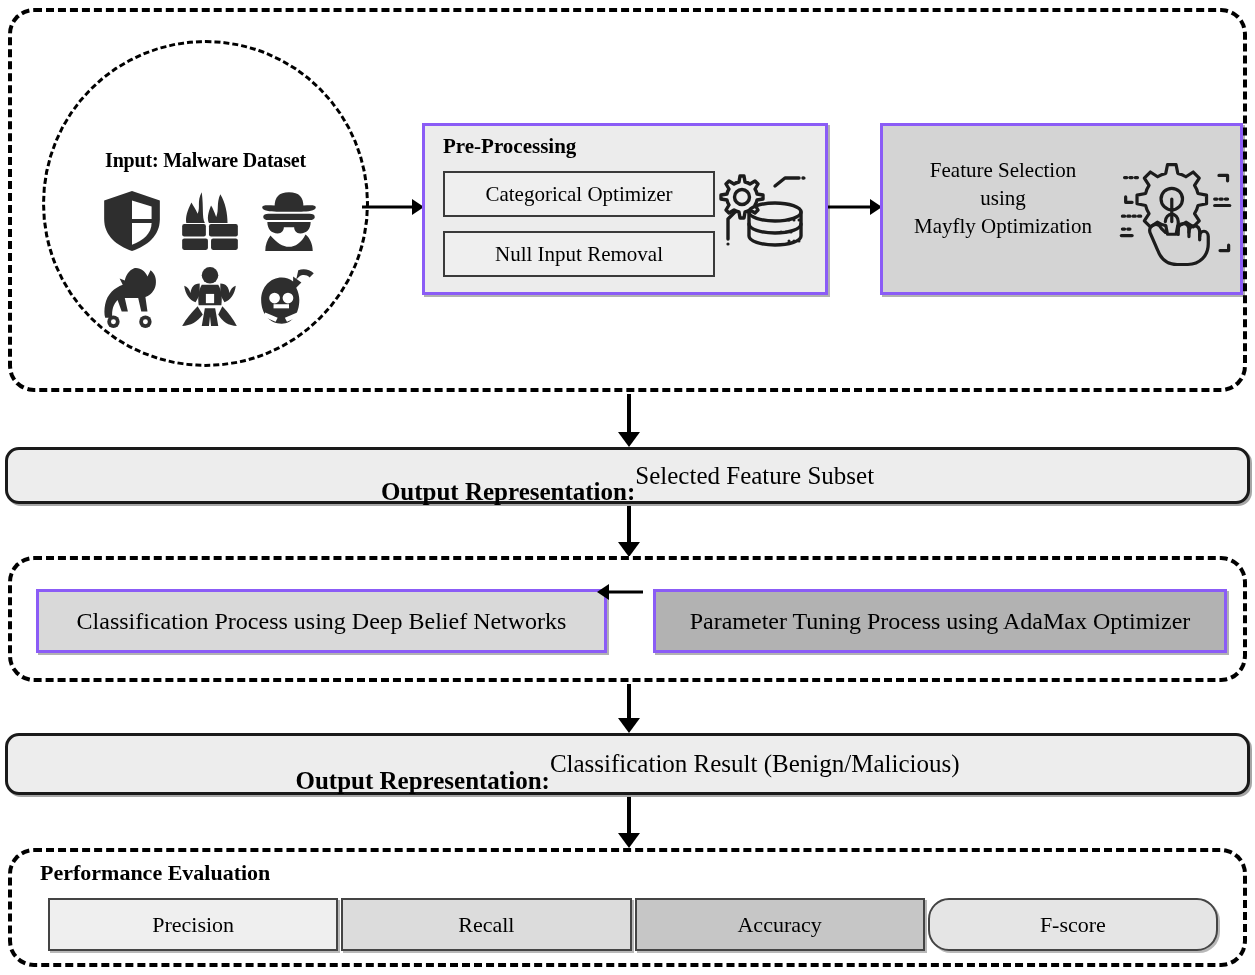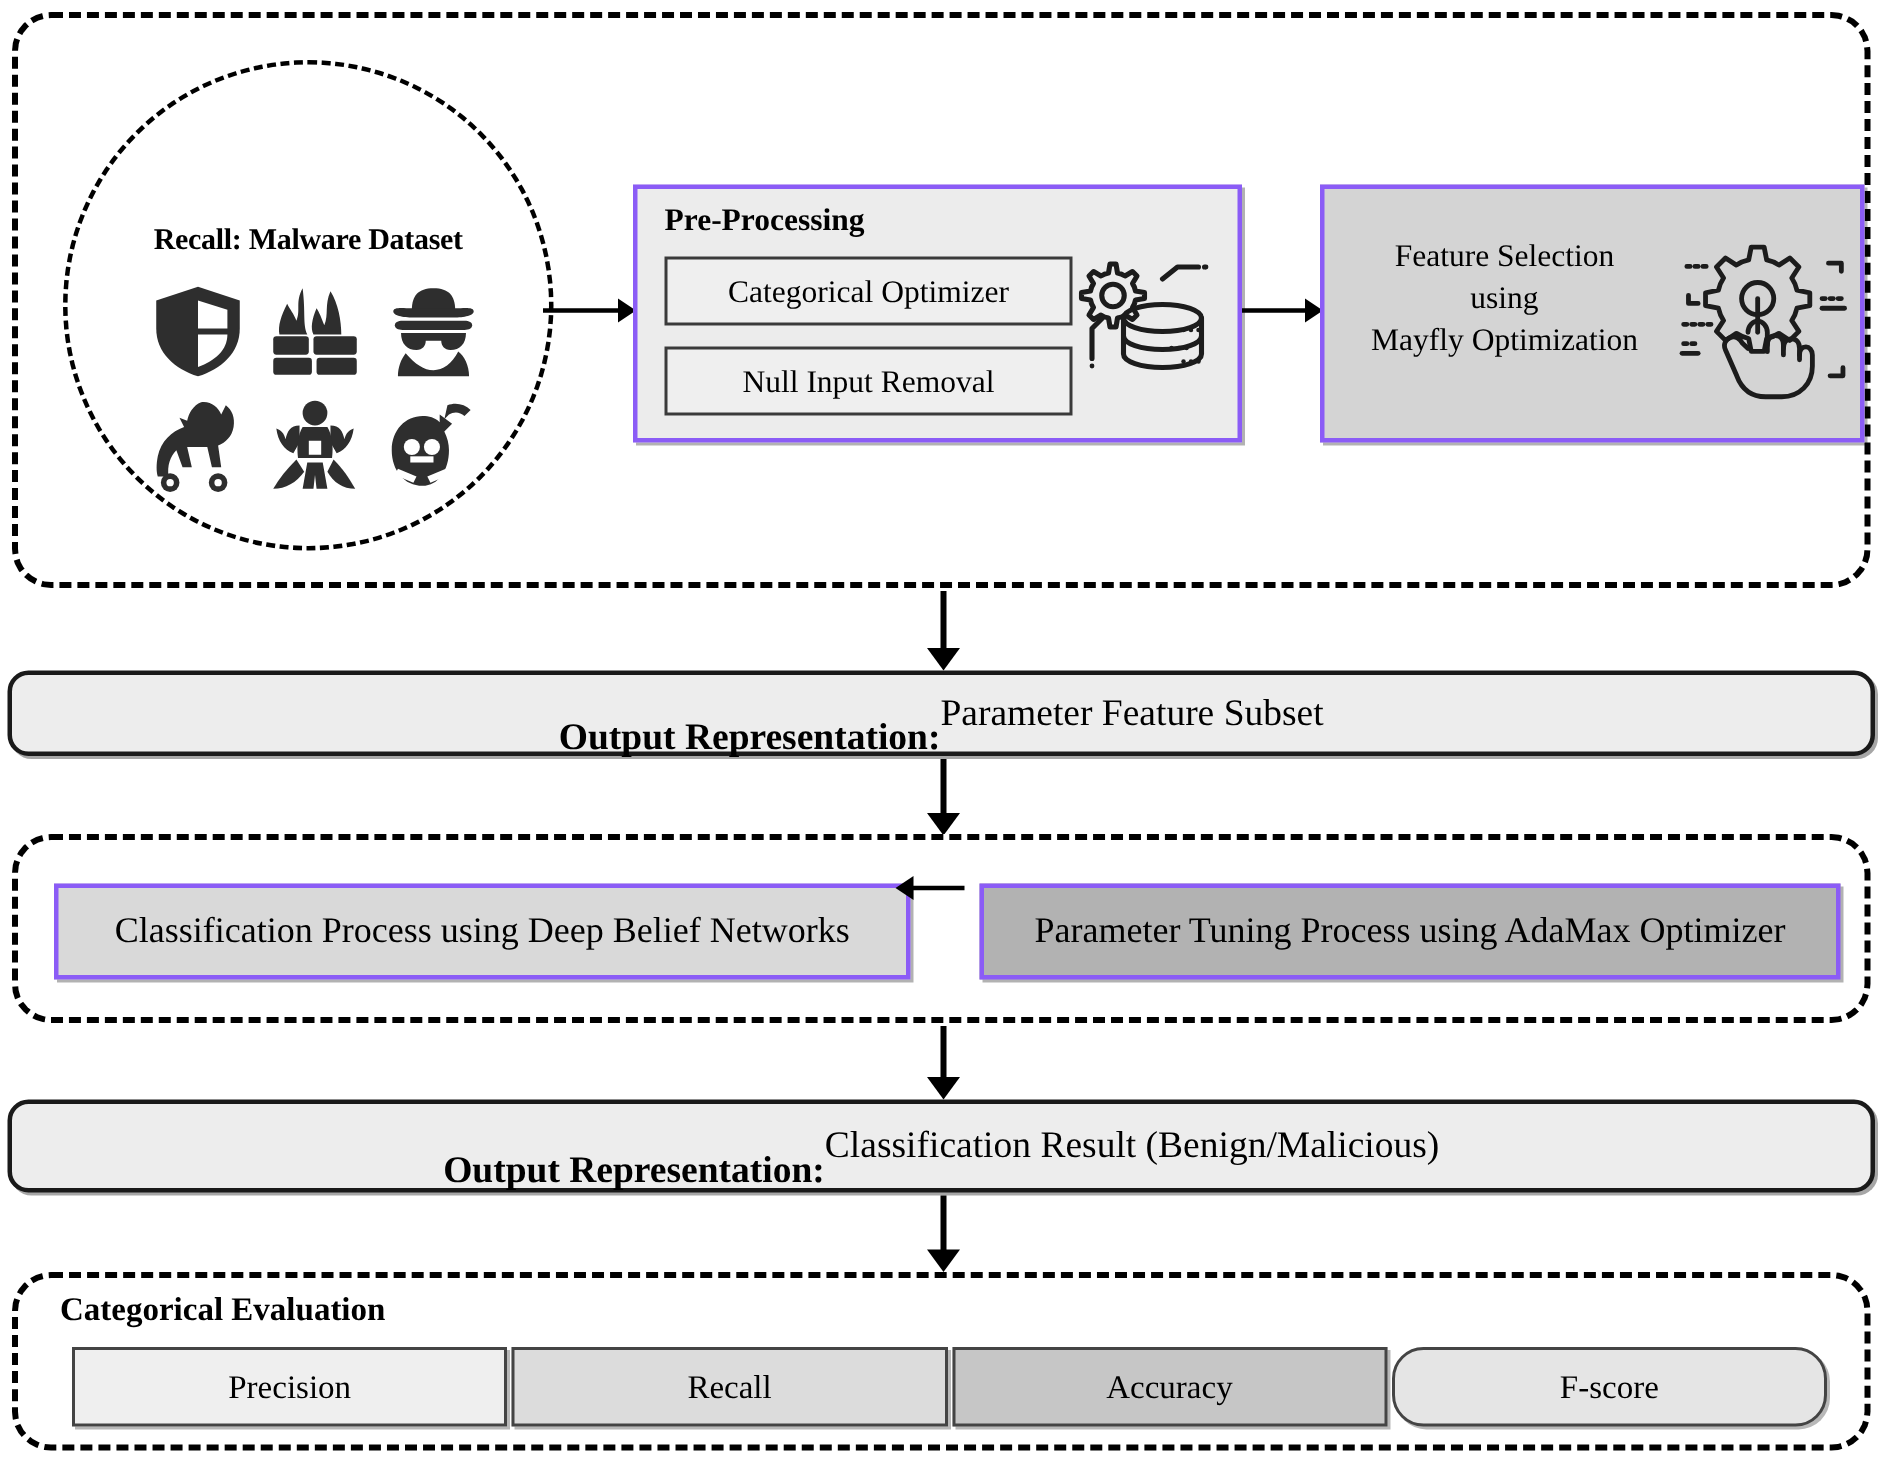--- a/index.html
+++ b/index.html
@@ -196,21 +196,21 @@
   #arrow-tuning-class { left: 597px; top: 583px; width: 46px; height: 18px; }
 </style>
 </head>
 <body>
 
 <div class="stage">
 
   <div class="dashed-box" id="top-group">
 
     <div class="input-ellipse">
-      <div class="input-title">Recall: Malware Dataset</div>
+      <div class="input-title">Input: Malware Dataset</div>
 
       <div class="icon-grid">
 
         <span class="mw-icon">
           <svg viewBox="0 0 64 64" aria-hidden="true">
             <path d="M32 3 L59 12 V30 C59 46 47 56 32 61 C17 56 5 46 5 30 V12 Z"></path>
             <path d="M32 12 L51 18 V30 H32 Z" fill="#fff"></path>
             <path d="M32 34 H51 C51 44 43 51 32 55 Z" fill="#fff"></path>
           </svg>
         </span>
@@ -343,21 +343,21 @@
     </div>
   </div>
 
   <div class="arrow-v" id="arrow-top-out1">
     <div class="shaft"></div>
       <div class="head"></div>
   </div>
 
   <div class="output-bar" id="output-1">
     <b>Output Representation:</b>
-      <span> Parameter Feature Subset</span>
+      <span> Selected Feature Subset</span>
   </div>
 
   <div class="arrow-v" id="arrow-out1-class">
     <div class="shaft"></div>
       <div class="head"></div>
   </div>
 
   <div class="dashed-box" id="class-group">
     <div class="solid-box" id="class-box">Classification Process using Deep Belief Networks</div>
     <div class="solid-box" id="tuning-box">Parameter Tuning Process using AdaMax Optimizer</div>
@@ -377,21 +377,21 @@
     <b>Output Representation:</b>
       <span> Classification Result (Benign/Malicious)</span>
   </div>
 
   <div class="arrow-v" id="arrow-out2-perf">
     <div class="shaft"></div>
       <div class="head"></div>
   </div>
 
   <div class="dashed-box" id="perf-group">
-    <div class="perf-title">Categorical Evaluation</div>
+    <div class="perf-title">Performance Evaluation</div>
     <div class="perf-row" id="perf-row">
         <div class="perf-cell" style="background: rgb(239, 239, 239);">
           <span>Precision</span>
         </div>
         <div class="perf-cell" style="background: rgb(220, 220, 220);">
           <span>Recall</span>
         </div>
         <div class="perf-cell" style="background: rgb(198, 198, 198);">
           <span>Accuracy</span>
         </div>

